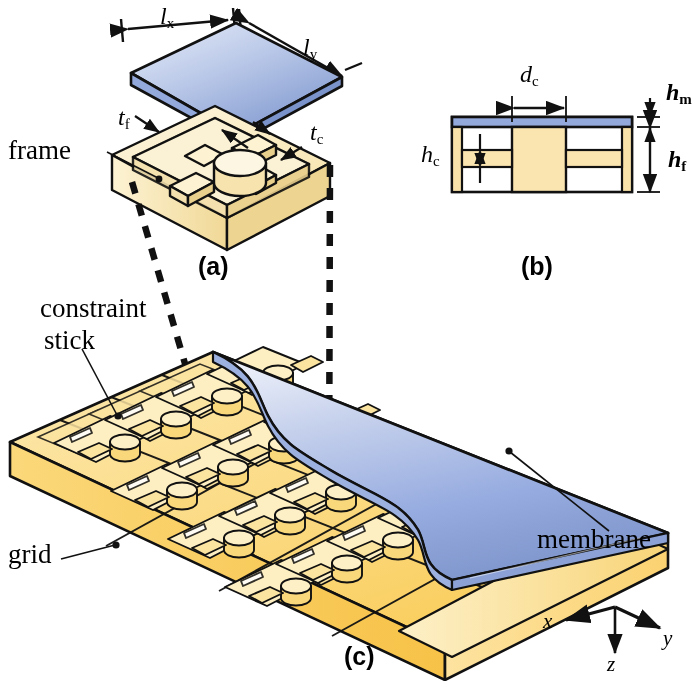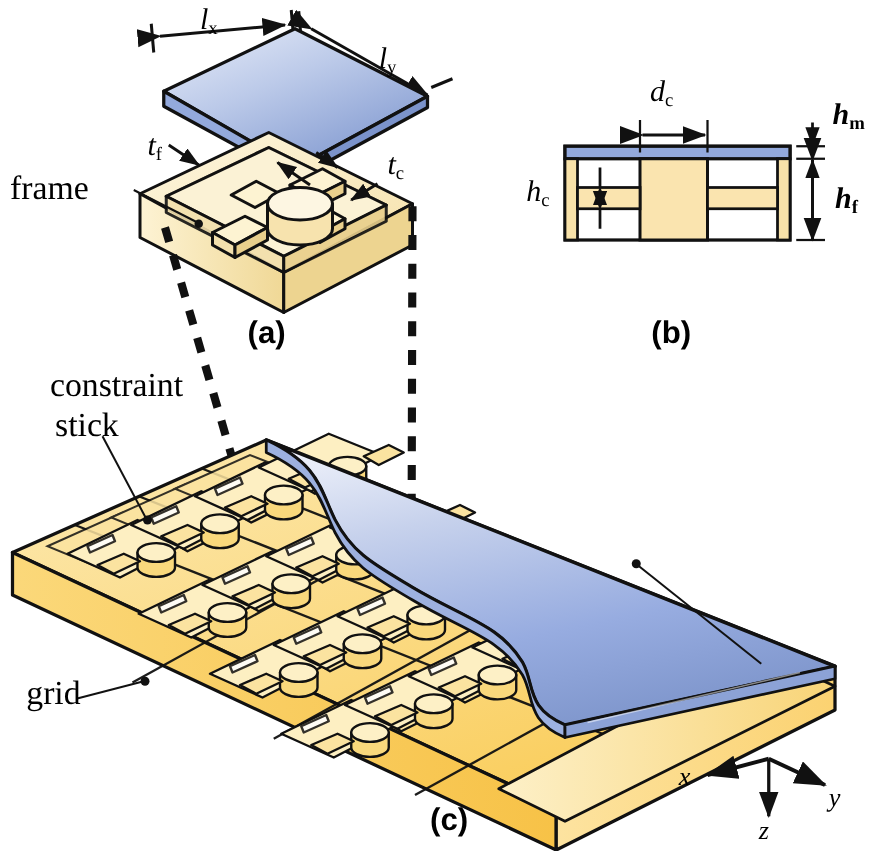--- a/index.html
+++ b/index.html
@@ -423,21 +423,22 @@
   <span>h</span><span class="sub">f</span>
 </div>
 <div class="lbl sym" style="left:421px;top:142px;">
   <span>h</span><span class="sub">c</span>
 </div>
 
 <div class="lbl panel-letter" style="left:521px;top:254px;">(b)</div>
 
 <div class="lbl word" style="left:8px;top:295px;margin-left:32px;">constraint</div>
 <div class="lbl word" style="left:44px;top:327px;">stick</div>
-<div class="lbl word" style="left:8px;top:541px;margin-left:13px;">grid</div>
+<div class="lbl word" style="left:8px;top:541px;">grid</div>
+<div class="lbl word" style="left:537px;top:526px;">membrane</div>
 
 <div class="lbl panel-letter" style="left:344px;top:644px;">(c)</div>
 
 <div class="lbl axis-sym" style="left:543px;top:611px;">x</div>
 <div class="lbl axis-sym" style="left:663px;top:628px;">y</div>
 <div class="lbl axis-sym" style="left:607px;top:654px;">z</div>
 
 </div>
 
 </body></html>

